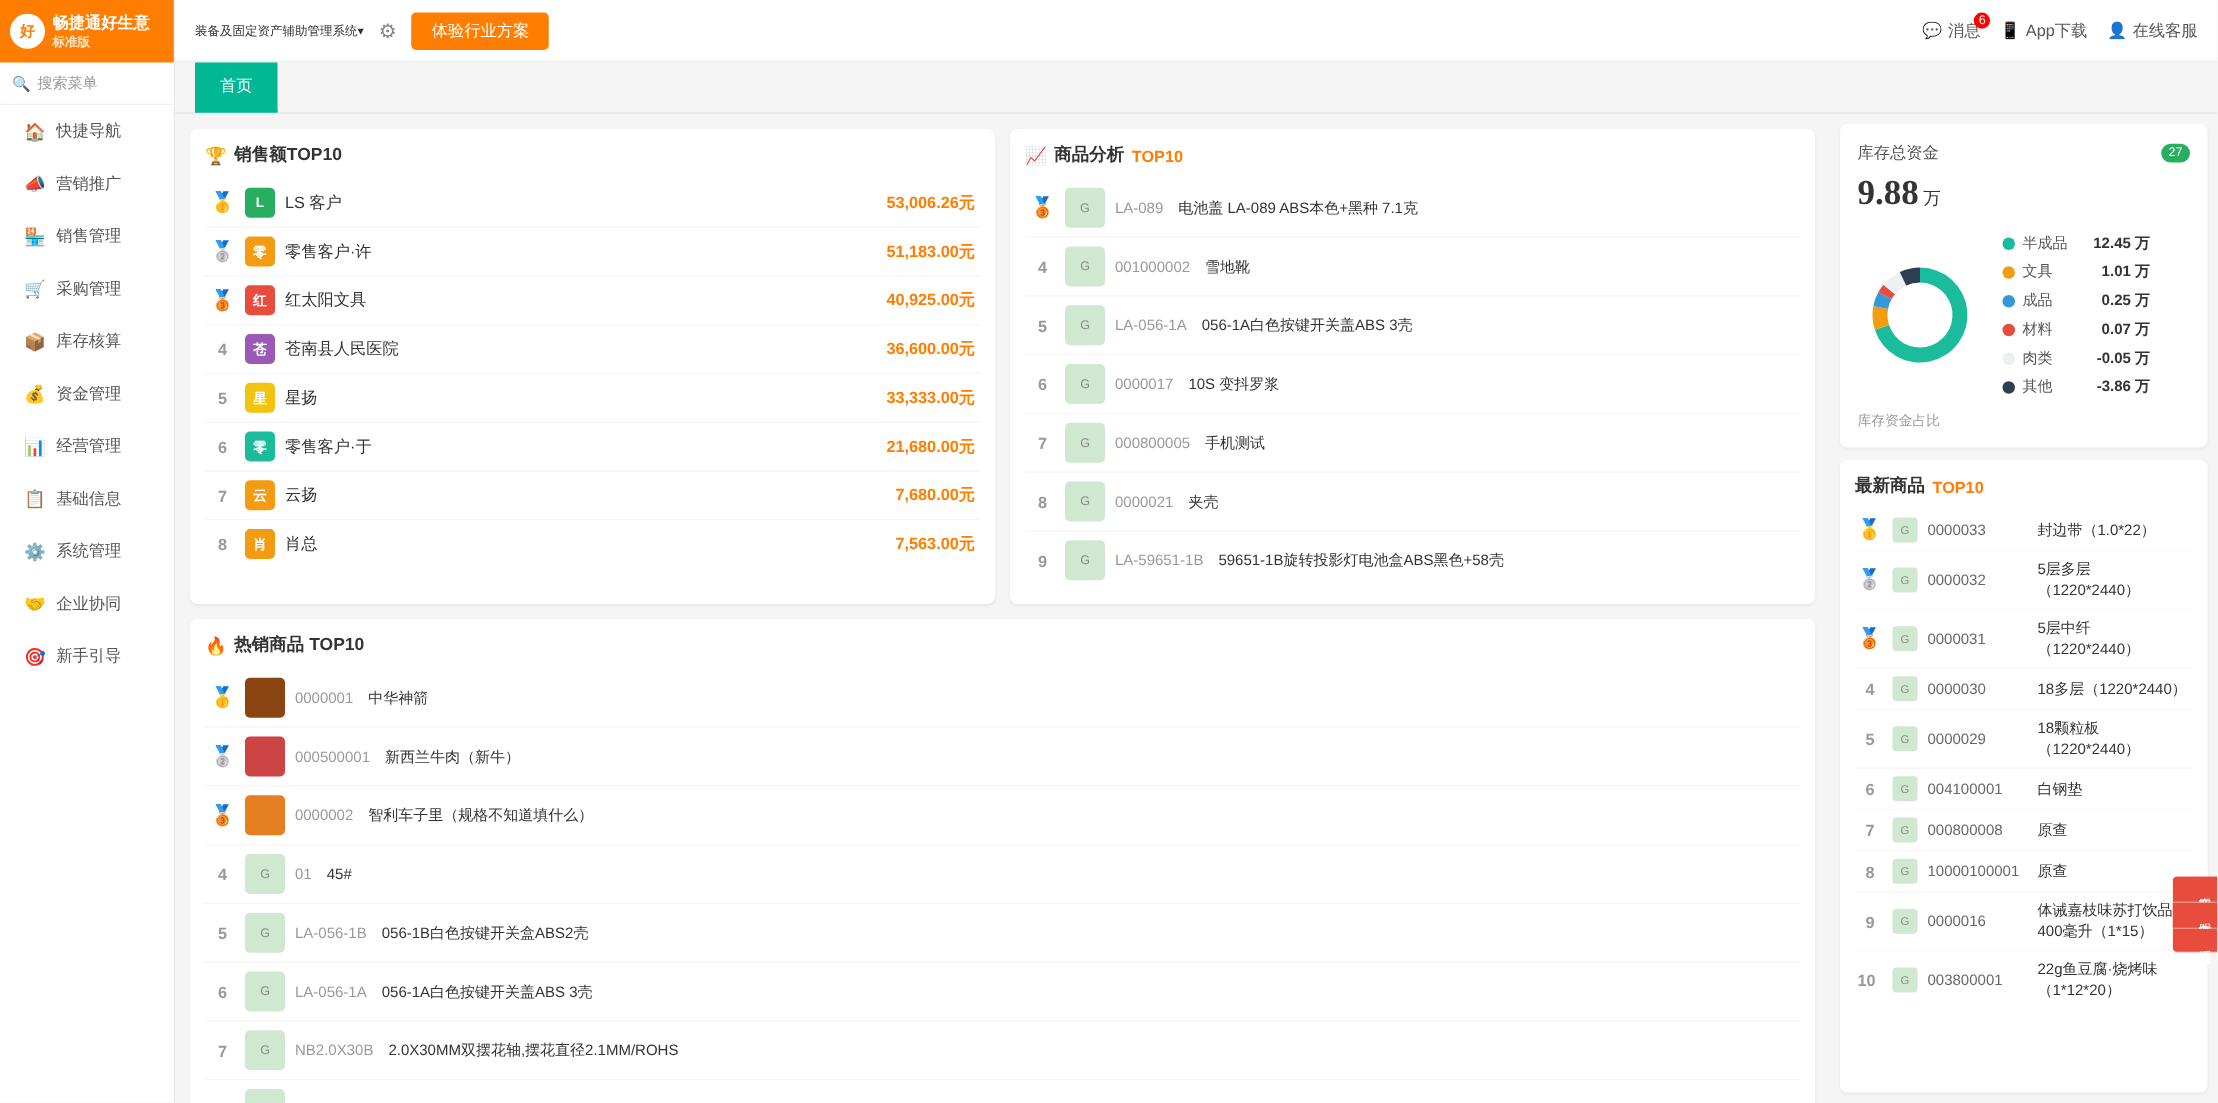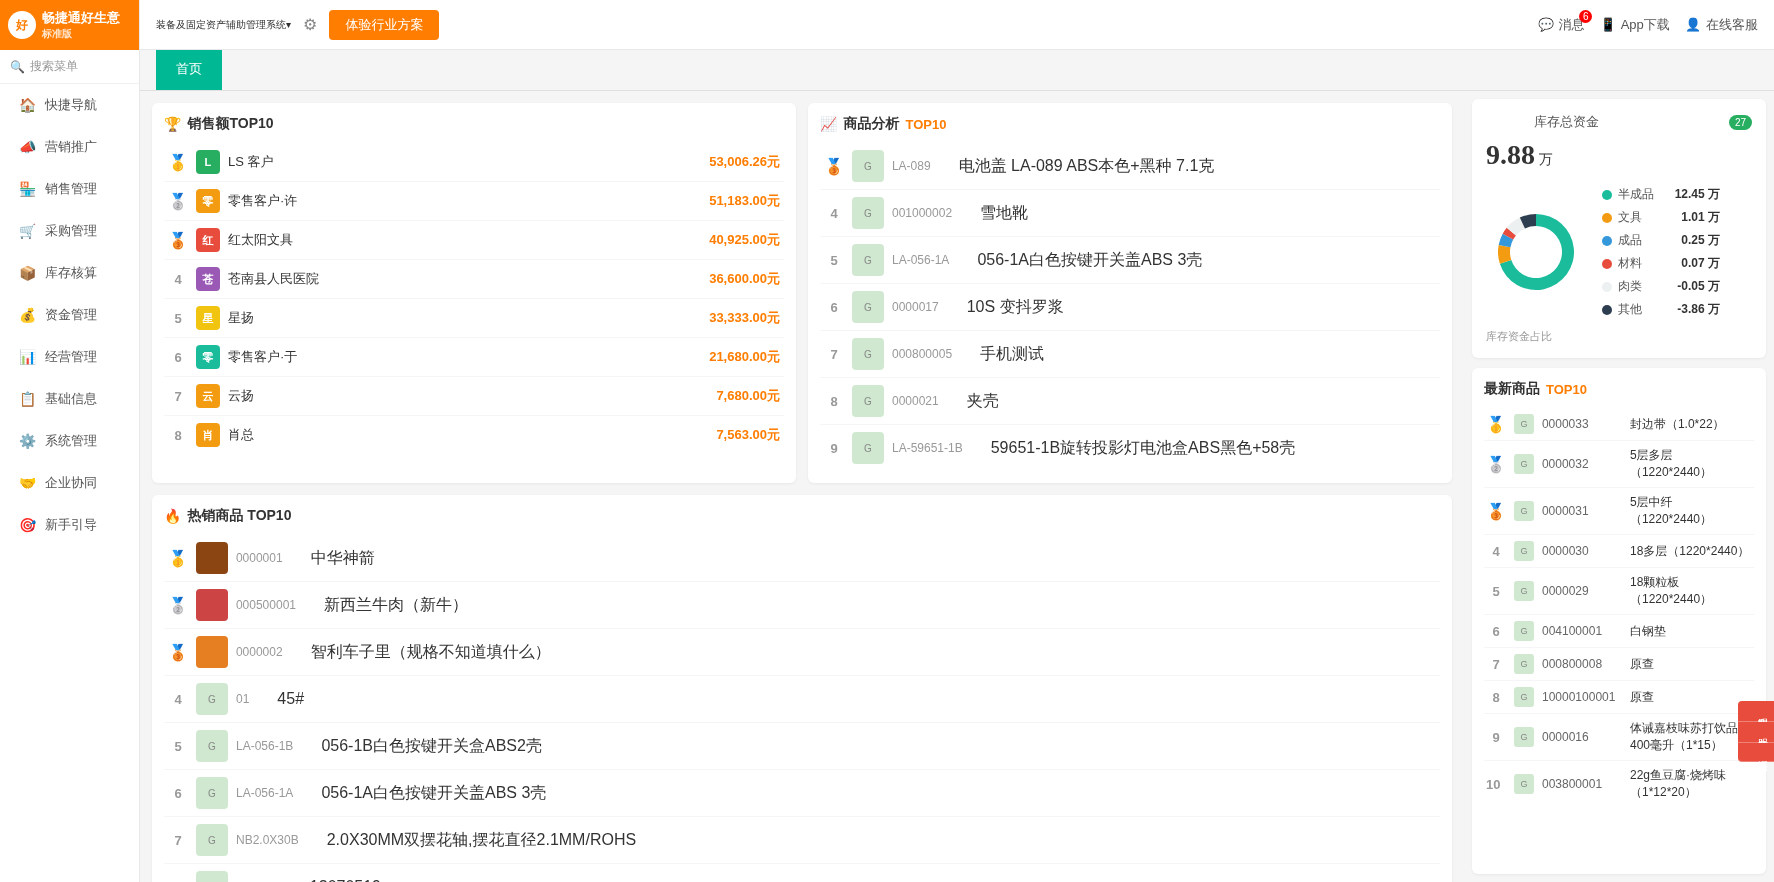--- a/index.html
+++ b/index.html
@@ -242,35 +242,34 @@
     }
     .product-thumb-placeholder {
       width: 32px; height: 32px;
       border-radius: 4px;
       background: #d0e8d0;
       flex-shrink: 0;
       display: flex; align-items: center; justify-content: center;
       font-size: 10px; color: #888;
     }
     .product-code { color: #999; font-size: 12px; }
-    .product-name { color: #333; font-size: 16px; margin-left: 20px; }
+    .product-name { color: #333; font-size: 12px; margin-left: 4px; }
 
     
     .inventory-card {
       background: #fff;
       border-radius: 6px;
       padding: 14px;
       box-shadow: 0 1px 3px rgba(0,0,0,0.06);
     }
     .inventory-header {
       display: flex;
       align-items: center;
       justify-content: space-between;
       margin-bottom: 8px;
-      margin-left: 48px;
     }
     .inventory-title { font-size: 13px; color: #555; }
     .inventory-badge {
       background: #27ae60;
       color: #fff;
       border-radius: 10px;
       font-size: 10px;
       padding: 2px 6px;
     }
     .inventory-amount {

